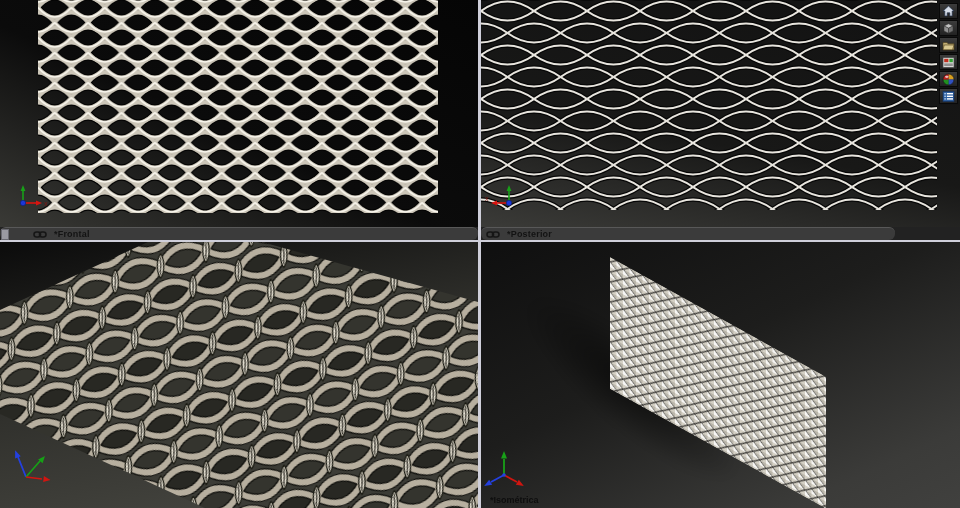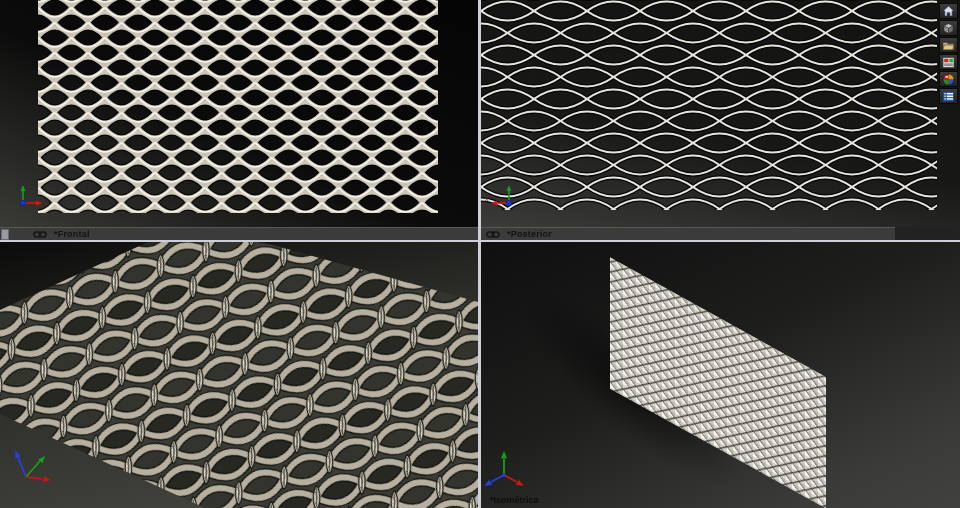--- a/index.html
+++ b/index.html
@@ -13,21 +13,21 @@
   .vp-persp{left:0;top:242px;width:478px;height:266px;
         background:linear-gradient(168deg,#0b0b0b 0%,#2f2f2b 45%,#4a4a44 100%);}
   .vp-iso{left:481px;top:242px;width:559px;height:266px;
         background:linear-gradient(155deg,#0f0f0f 0%,#1d1d1c 40%,#3b3b39 78%,#434341 100%);}
   .mesh{position:absolute;}
   .mesh-f{left:38px;top:0;}
   .mesh-p{left:0;top:0;}
   .mesh-v{left:0;top:0;}
   .triad{position:absolute;}
   .lbar{position:absolute;top:227px;height:13px;background:#3b3b3b;border-top:1px solid #585858;
-        display:flex;align-items:center;box-sizing:border-box;}
+        display:flex;align-items:center;box-sizing:border-box;border-radius:6px;}
   .lbar-f{left:0;width:478px;}
   .lbar-p{left:481px;width:414px;}
   .lbl{font-size:9px;font-weight:bold;color:#131313;line-height:12px;margin-left:7px;
        letter-spacing:.2px;white-space:nowrap;}
   .grip{width:6px;height:9px;background:#9a9aa2;border:1px solid #6a6a72;margin-left:1px;}
   .chain{margin-left:24px;flex:none;}
   .lbar-p .chain{margin-left:5px;}
   .iso-lbl{position:absolute;left:9px;bottom:3px;font-size:9px;font-weight:bold;color:#0e0e0e;}
   .toolbar{position:absolute;right:1px;top:2px;width:21px;display:flex;flex-direction:column;gap:1px;
            background:#141414;padding:1px;box-sizing:border-box;}

